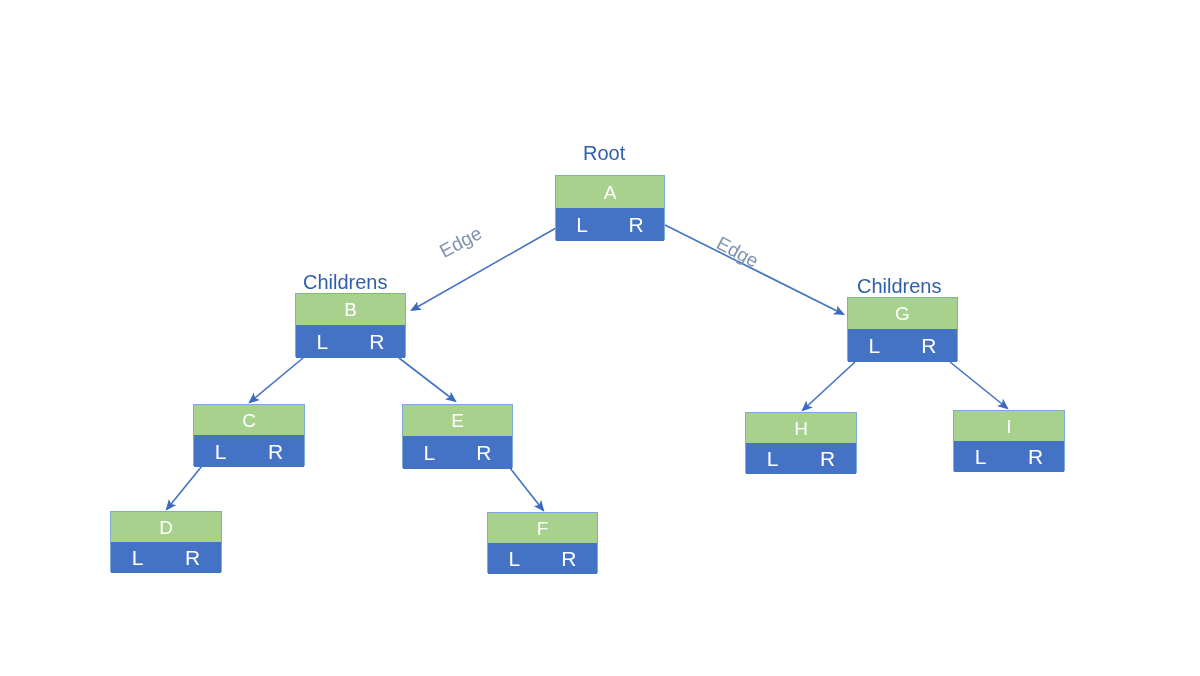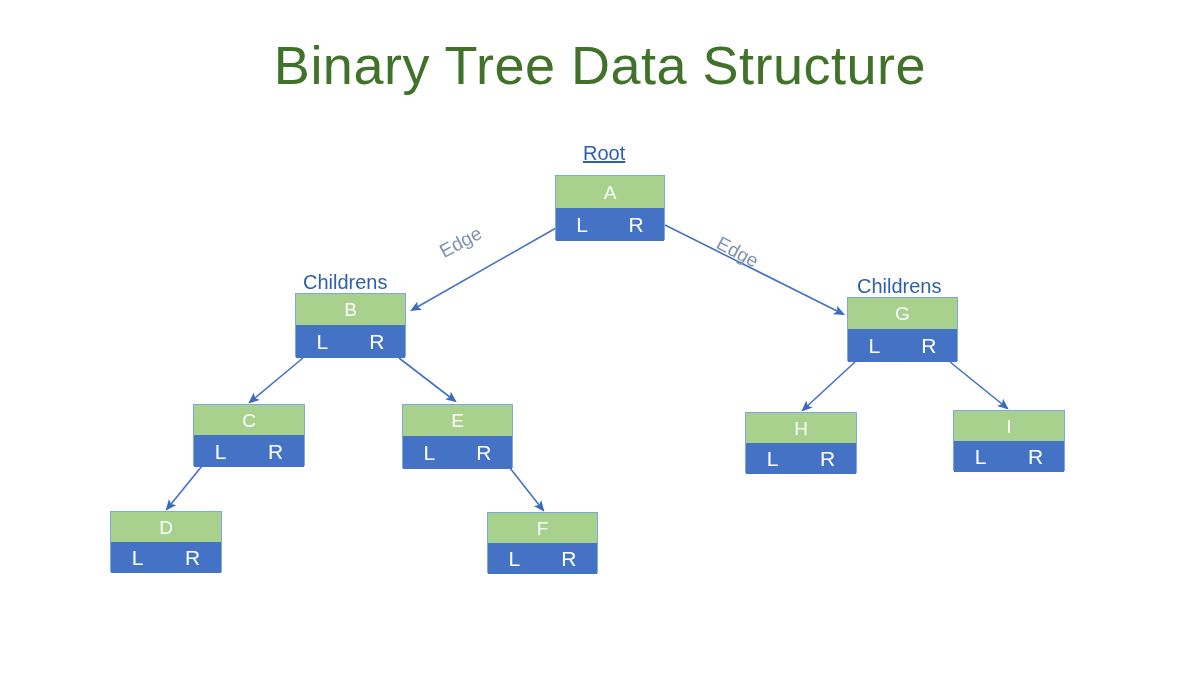--- a/index.html
+++ b/index.html
@@ -97,21 +97,20 @@
     transform-origin: left center;
   }
   #edge-label-left  { transform: rotate(-28deg); }
   #edge-label-right { transform: rotate(28deg); }
 </style>
 </head>
 <body>
 
 <div id="canvas">
 
-  <div id="title">Binary Tree Data Structure</div>
 
   <svg id="edges" viewBox="0 0 1200 676" width="1200" height="676">
     <defs>
       <marker id="arrowhead" markerWidth="7" markerHeight="7" refX="5.6" refY="3" orient="auto" markerUnits="strokeWidth">
         <path d="M0,0 L7,3 L0,6 L1.6,3 z" fill="#3B6BBF"></path>
       </marker>
     </defs>
     <g id="edge-lines">
         <line x1="556" y1="228" x2="412" y2="310" stroke="#4472C4" stroke-width="1.6" marker-end="url(#arrowhead)"></line>
         <line x1="665" y1="225" x2="843" y2="314" stroke="#4472C4" stroke-width="1.6" marker-end="url(#arrowhead)"></line>
@@ -183,21 +182,21 @@
       </div>
       <div class="node" style="left: 487px; top: 512px; width: 111px; height: 61px;">
         <div class="head" style="height: 30px;">F</div>
         <div class="slots" style="height: 31px;">
           <span class="slot">L</span>
           <span class="slot">R</span>
         </div>
       </div>
     </div>
   <div id="callouts-layer">
-      <div class="callout" id="callout-root" style="left: 583px; top: 143px; text-decoration: underline;">Root</div>
+      <div class="callout" id="callout-root" style="left: 583px; top: 143px;">Root</div>
       <div class="callout" id="callout-children-left" style="left: 303px; top: 272px;">Childrens</div>
       <div class="callout" id="callout-children-right" style="left: 857px; top: 276px;">Childrens</div>
     </div>
   <div id="edge-labels-layer">
       <div class="edge-label" id="edge-label-left" style="left: 441px; top: 243px;">Edge</div>
       <div class="edge-label" id="edge-label-right" style="left: 718px; top: 232px;">Edge</div>
     </div>
 
 </div>
 

